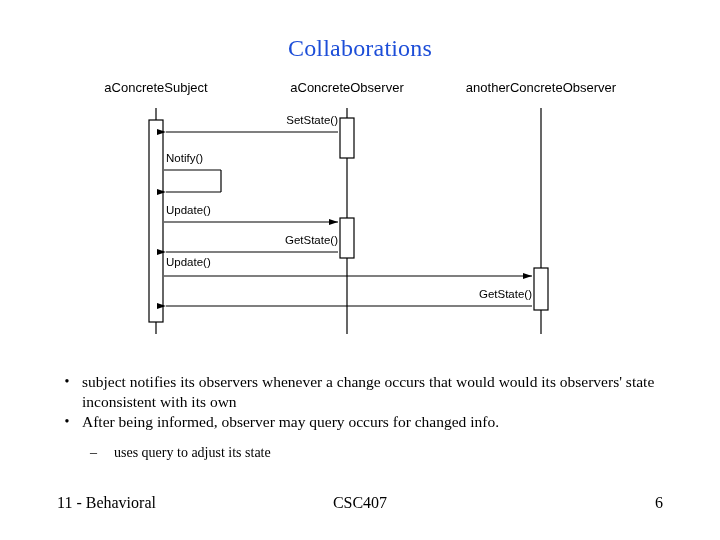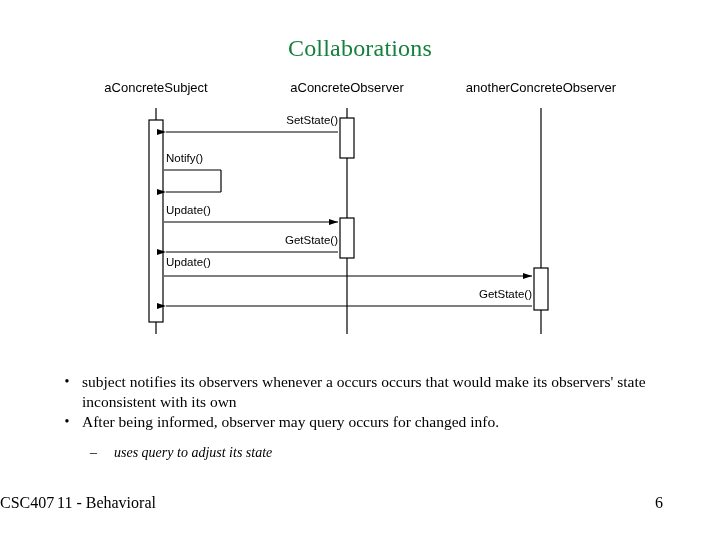--- a/index.html
+++ b/index.html
@@ -20,21 +20,21 @@
   
   #slide-title {
     position: absolute;
     left: 0;
     top: 33px;
     width: 720px;
     text-align: center;
     font-family: "Liberation Serif", "DejaVu Serif", serif;
     font-size: 24px;
     line-height: 30px;
-    color: #15803d;
+    color: #1d4ed8;
     letter-spacing: 0.2px;
   }
 
   
   #sequence-diagram {
     position: absolute;
     left: 0;
     top: 70px;
     width: 656px;
     height: 270px;
@@ -101,21 +101,20 @@
     margin-left: 38px;
   }
   .sub-bullet-mark {
     width: 24px;
     flex: 0 0 24px;
     text-align: left;
     font-size: 14px;
   }
   .sub-bullet-text {
     flex: 1 1 auto;
-    font-style: italic;
   }
 
   
   #slide-footer {
     position: absolute;
     left: 0;
     top: 496px;
     width: 720px;
     height: 20px;
     font-size: 16px;
@@ -124,21 +123,21 @@
   #footer-left {
     position: absolute;
     left: 57px;
     top: 0;
   }
   #footer-center {
     position: absolute;
     left: 0;
     top: 0;
     width: 720px;
-    text-align: left;
+    text-align: center;
   }
   #footer-right {
     position: absolute;
     right: 57px;
     top: 0;
   }
 </style>
 </head>
 <body>
 
@@ -192,21 +191,21 @@
 
     <text class="msg-label" x="532" y="228" text-anchor="end">GetState()</text>
     <line class="msg-line" x1="532" y1="236" x2="166" y2="236" marker-end="url(#arrowL)"></line>
   </svg>
 </div>
 
 <div id="body-bullets">
 
   <div class="bullet-row">
     <span class="bullet-mark">•</span>
-    <span class="bullet-text">subject notifies its observers whenever a occurs occurs that would make its observers' state inconsistent with its own</span>
+    <span class="bullet-text">subject notifies its observers whenever a change occurs that would would its observers' state inconsistent with its own</span>
   </div>
 
   <div class="bullet-row">
     <span class="bullet-mark">•</span>
     <span class="bullet-text">After being informed, observer may query occurs for changed info.</span>
   </div>
 
   <div class="sub-bullet-row">
     <span class="sub-bullet-mark">–</span>
     <span class="sub-bullet-text">uses query to adjust its state</span>

